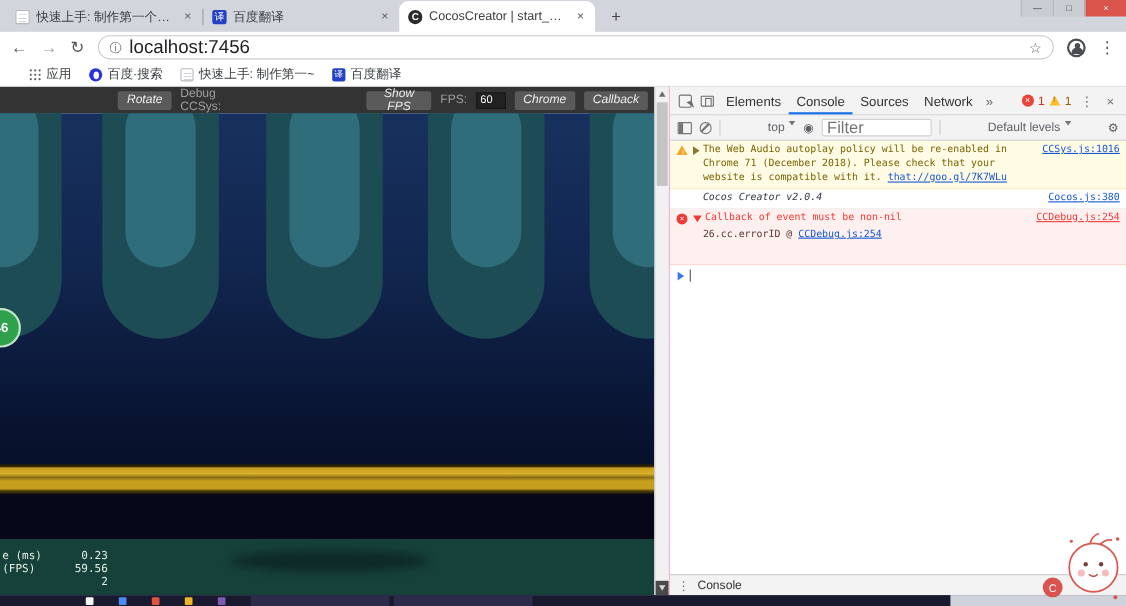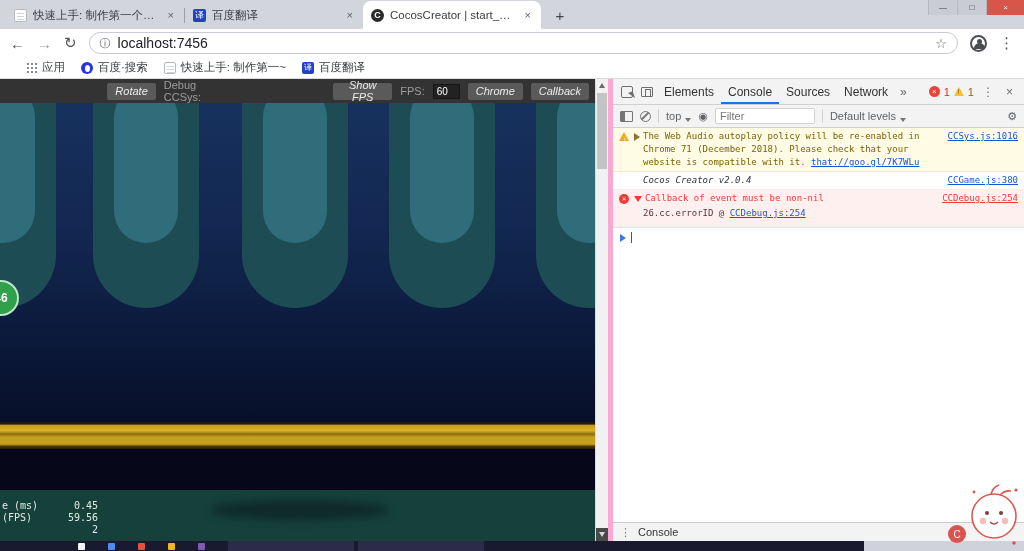--- a/index.html
+++ b/index.html
@@ -24,21 +24,21 @@
   .cocos-fav { background:#2b2b2b; border-radius:50%; color:#fff; font-size:9px; font-weight:bold; }
   .baidu-fav { background:#2932e1; border-radius:50%; position:relative; }
   .baidu-fav::after { content:""; position:absolute; left:4px; top:3px; width:5px; height:7px; border-radius:50%; background:#fff; }
 
   
   .navbar { position:absolute; left:0; top:29px; width:1024px; height:28px; background:#fff; display:flex; align-items:center; gap:12px; padding:0 10px; }
   .nav-icn { font-size:15px; color:#555; }
   .nav-icn.dim { color:#9aa0a6; }
   .addr-pill { flex:1; height:22px; border:1px solid #c9ccd2; border-radius:12px; display:flex; align-items:center; gap:7px; padding:0 10px; }
   .addr-info { font-size:11px; color:#5f6368; }
-  .addr-text { font-size:14px; color:#202124; flex:1; }
+  .addr-text { font-size:17px; color:#202124; flex:1; }
   .addr-star { font-size:13px; color:#5f6368; }
   .avatar { width:17px; height:17px; border-radius:50%; border:2px solid #4a4d52; position:relative; }
   .avatar::before { content:""; position:absolute; top:2px; left:4.5px; width:5px; height:5px; border-radius:50%; background:#4a4d52; }
   .avatar::after { content:""; position:absolute; bottom:0.5px; left:1.5px; width:11px; height:6px; border-radius:6px 6px 0 0; background:#4a4d52; }
 
   
   .bookmarks { position:absolute; left:0; top:57px; width:1024px; height:22px; background:#fff; border-bottom:1px solid #dadce0; display:flex; align-items:center; gap:16px; padding:0 26px; font-size:11.5px; color:#3c4043; }
   .bm-item { display:flex; align-items:center; gap:5px; }
   .grid-icon { position:relative; width:11px; height:11px; }
   .grid-icon::before { content:""; position:absolute; top:1px; left:1px; width:2px; height:2px; border-radius:50%; background:#5f6368;
@@ -71,21 +71,21 @@
   
   .vscroll { position:absolute; left:595px; top:79px; width:13px; height:462px; background:#f1f1f1; border-left:1px solid #dcdcdc; }
   .vs-btn { position:absolute; left:0; width:12px; height:13px; display:flex; align-items:center; justify-content:center; }
   .vs-btn.top { top:0; }
   .vs-btn.bottom { bottom:0; background:#4a4a4a; }
   .tri-up-s { border-left:3.5px solid transparent; border-right:3.5px solid transparent; border-bottom:5px solid #6a6a6a; }
   .tri-down-s { border-left:3.5px solid transparent; border-right:3.5px solid transparent; border-top:5px solid #d8d8d8; }
   .vs-thumb { position:absolute; left:1px; top:14px; width:10px; height:76px; background:#c4c4c4; }
 
   
-  .devtools { position:absolute; left:608px; top:79px; width:416px; height:462px; background:#fff; border-left:5px solid #f9a8d4; display:flex; flex-direction:column; }
+  .devtools { position:absolute; left:608px; top:79px; width:416px; height:462px; background:#fff; border-left:1px solid #f9a8d4; display:flex; flex-direction:column; }
   .dt-tabbar { height:26px; min-height:26px; background:#f3f3f3; border-bottom:1px solid #d0d0d0; display:flex; align-items:center; padding:0 4px; font-size:12px; color:#333; }
   .dt-tab { padding:2px 7px 0 7px; height:100%; display:flex; align-items:center; border-bottom:2px solid transparent; }
   .dt-tab.active { border-bottom:2px solid #1a73e8; }
   .dt-more { padding:0 5px; color:#5f6368; }
   .dt-icn { color:#6e6e6e; font-size:12px; padding:0 4px; display:flex; align-items:center; }
   .inspect-icon { width:12px; height:12px; border:1px solid #6e6e6e; border-radius:2px; position:relative; margin:0 4px; }
   .inspect-icon::after { content:""; position:absolute; right:-2px; bottom:-2px; border-left:5px solid transparent; border-top:7px solid #6e6e6e; transform:rotate(-20deg); }
   .device-icon { width:12px; height:10px; border:1px solid #6e6e6e; border-radius:1px; position:relative; margin:0 4px; }
   .device-icon::after { content:""; position:absolute; right:1px; top:1px; width:4px; height:6px; border:1px solid #6e6e6e; background:#f3f3f3; }
   .dt-right { margin-left:auto; display:flex; align-items:center; gap:4px; padding-right:3px; }
@@ -94,41 +94,41 @@
   .warn-tri { width:0; height:0; border-left:5.5px solid transparent; border-right:5.5px solid transparent; border-bottom:9.5px solid #fbc02d; position:relative; }
   .warn-tri::after { content:"!"; position:absolute; left:-1.5px; top:0.5px; font-size:7px; color:#6d4c00; }
   .warn-count { color:#a05a00; font-size:11px; }
 
   .dt-ctoolbar { height:23px; min-height:23px; background:#f3f3f3; border-bottom:1px solid #d0d0d0; display:flex; align-items:center; gap:7px; padding:0 7px; font-size:11px; color:#5f6368; }
   .ct-sep { width:1px; height:14px; background:#d0d0d0; }
   .sidebar-icon { width:13px; height:11px; border:1px solid #757575; border-radius:1px; position:relative; }
   .sidebar-icon::before { content:""; position:absolute; left:0; top:0; width:4px; height:9px; background:#757575; }
   .clear-icon { width:11px; height:11px; border:1.5px solid #757575; border-radius:50%; position:relative; }
   .clear-icon::before { content:""; position:absolute; left:-1px; top:3.5px; width:10px; height:1.5px; background:#757575; transform:rotate(-45deg); }
-  .ct-dd { display:flex; align-items:flex-end; gap:4px; }
+  .ct-dd { display:flex; align-items:flex-start; gap:4px;margin-left:36px; }
   .caret-down { border-left:3.5px solid transparent; border-right:3.5px solid transparent; border-top:4px solid #757575; }
-  .filter-input { width:100px; height:16px; border:1px solid #d1d1d1; border-radius:2px; background:#fff; font-size:11px; padding:0 4px; font-family:"Liberation Sans",sans-serif; color:#333; }
+  .filter-input { width:100px; height:16px; border:1px solid #d1d1d1; border-radius:2px; background:#fff; font-size:15px; padding:0 4px; font-family:"Liberation Sans",sans-serif; color:#333; }
   .ct-spacer { flex:1; }
 
   .dt-messages { flex:1; overflow:hidden; font-family:"DejaVu Sans Mono",monospace; font-size:9px; line-height:13px; color:#303942; }
   .msg { display:flex; align-items:flex-start; padding:2px 6px; border-bottom:1px solid #f0f0f0; }
   .msg-block { border-bottom:1px solid #f0f0f0; }
   .msg.warning, .msg-block.warning { background:#fffbe5; border-color:#f7efc2; color:#7a6400; }
   .msg-block.error { background:#fff0f0; border-color:#ffd9d9; color:#ef3b36; }
   .msg-row { display:flex; align-items:flex-start; padding:2px 6px; }
   .w-icn { width:0; height:0; border-left:5px solid transparent; border-right:5px solid transparent; border-bottom:9px solid #f0a825; margin:2px 5px 0 0; position:relative; }
   .w-icn::after { content:"!"; position:absolute; left:-1px; top:1px; font-size:6px; color:#fff; }
   .e-icn { width:10px; height:10px; min-width:10px; border-radius:50%; background:#ef3b36; color:#fff; font-size:7px; line-height:10px; text-align:center; margin:2px 5px 0 0; }
   .tri-right { width:0; height:0; border-top:4px solid transparent; border-bottom:4px solid transparent; border-left:6px solid #8a7430; margin:3px 3px 0 0; }
   .tri-down { width:0; height:0; border-left:4px solid transparent; border-right:4px solid transparent; border-top:6px solid #ef3b36; margin:4px 3px 0 0; }
   .msg-text { flex:1; }
   .src { margin-left:auto; padding-left:8px; white-space:nowrap; text-decoration:underline; color:#1558d6; }
   .src.red { color:#ef3b36; }
   .lnk { text-decoration:underline; color:#1558d6; }
-  .stack-line { padding:0 6px 7px 30px; color:#5c3333; }
+  .stack-line { padding:0 6px 20px 30px; color:#5c3333; }
   .prompt { display:flex; align-items:center; padding:4px 7px; }
   .prompt-chevron { width:0; height:0; border-top:4px solid transparent; border-bottom:4px solid transparent; border-left:6px solid #3b78e7; margin-right:5px; }
   .caret-bar { display:inline-block; width:1px; height:11px; background:#555; }
 
   .dt-drawer { height:19px; min-height:19px; border-top:1px solid #ccc; background:#f3f3f3; display:flex; align-items:center; gap:7px; padding:0 7px; font-size:11px; color:#333; }
   .drawer-dots { color:#6e6e6e; font-size:11px; }
 
   
   .taskbar { position:absolute; left:0; top:541px; width:1024px; height:10px; background:#191930; display:flex; align-items:center; padding-left:78px; }
   .tb-i { width:7px; height:7px; border-radius:1px; margin-right:23px; }
@@ -237,21 +237,21 @@
       <div class="score-badge">46</div>
 
       <div class="gold-band"></div>
       <div class="dark-strip"></div>
       <div class="ground"></div>
       <div class="ground-shadow"></div>
 
       <div class="profiler">
         <div class="prof-row">
           <span>e (ms)</span>
-          <span>0.45</span>
+          <span>0.23</span>
         </div>
         <div class="prof-row">
           <span>(FPS)</span>
           <span>59.56</span>
         </div>
         <div class="prof-row">
           <span></span>
           <span>2</span>
         </div>
       </div>
@@ -308,21 +308,21 @@
 
     <div class="dt-messages">
       <div class="msg warning">
         <span class="w-icn"></span>
         <span class="tri-right"></span>
         <span class="msg-text"><span>The Web Audio autoplay policy will be re-enabled in Chrome 71 (December 2018). Please check that your website is compatible with it. </span><span class="lnk">that://goo.gl/7K7WLu</span></span>
         <span class="src">CCSys.js:1016</span>
       </div>
       <div class="msg">
         <span class="msg-text" style="padding-left:24px;font-style:italic;">Cocos Creator v2.0.4</span>
-        <span class="src">CCGame.js:380</span>
+        <span class="src">Cocos.js:380</span>
       </div>
       <div class="msg-block error">
         <div class="msg-row">
           <span class="e-icn">×</span>
           <span class="tri-down"></span>
           <span class="msg-text">Callback of event must be non-nil</span>
           <span class="src red">CCDebug.js:254</span>
         </div>
         <div class="stack-line">
           <span>26.cc.errorID @ </span><span class="lnk">CCDebug.js:254</span>

